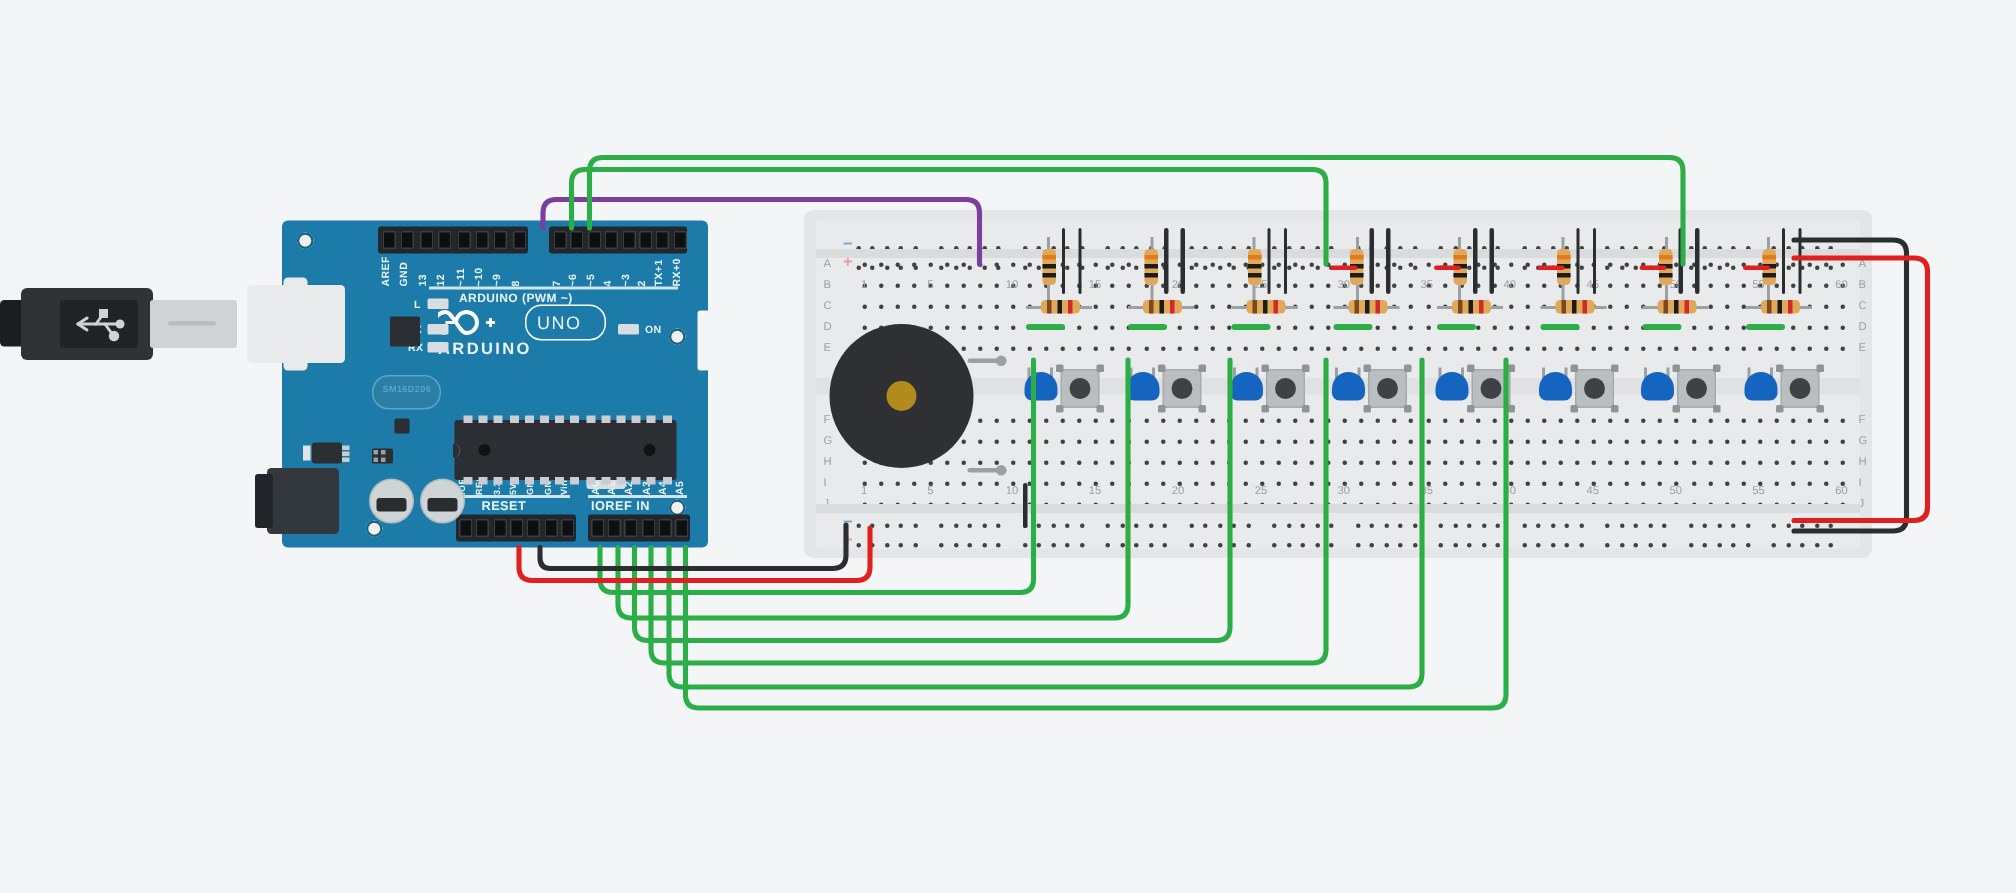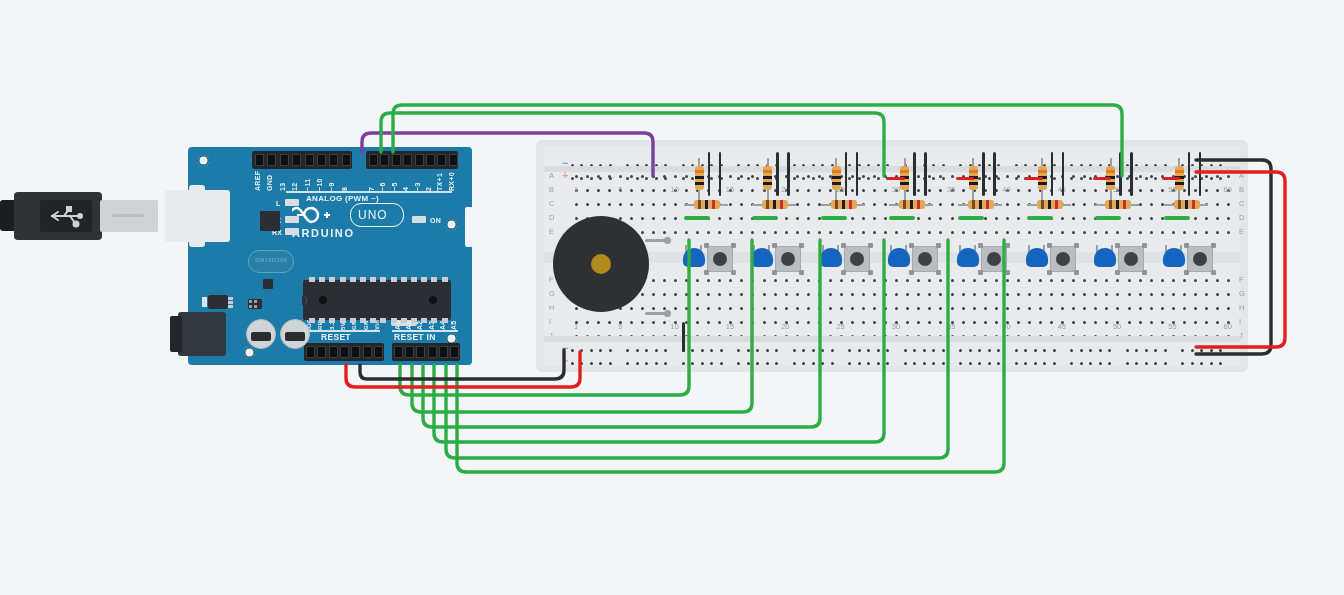--- a/index.html
+++ b/index.html
@@ -181,21 +181,21 @@
         <div class="boardtxt vtxt" style="left:180px;top:24px;height:20px;font-size:7px;">7</div>
         <div class="boardtxt vtxt" style="left:191.4px;top:24px;height:20px;font-size:7px;">~6</div>
         <div class="boardtxt vtxt" style="left:202.8px;top:24px;height:20px;font-size:7px;">~5</div>
         <div class="boardtxt vtxt" style="left:214.2px;top:24px;height:20px;font-size:7px;">4</div>
         <div class="boardtxt vtxt" style="left:225.6px;top:24px;height:20px;font-size:7px;">~3</div>
         <div class="boardtxt vtxt" style="left:237px;top:24px;height:20px;font-size:7px;">2</div>
         <div class="boardtxt vtxt" style="left:248.4px;top:24px;height:20px;font-size:7px;">TX+1</div>
         <div class="boardtxt vtxt" style="left:259.8px;top:24px;height:20px;font-size:7px;">RX+0</div>
       </div>
     <div id="digLine" style="left:98px;top:44px;width:166px;"></div>
-    <div class="boardtxt" id="digHdrTxt" style="left:118px;top:47px;font-size:8px;">ANALOG (PWM ~)</div>
+    <div class="boardtxt" id="digHdrTxt" style="left:118px;top:47px;font-size:8px;">ARDUINO (PWM ~)</div>
 
     <div id="powLabels">
         <div class="boardtxt vtxt" style="left:118px;top:159px;height:24px;font-size:6px;">IOREF</div>
         <div class="boardtxt vtxt" style="left:129.3px;top:159px;height:24px;font-size:6px;">RESET</div>
         <div class="boardtxt vtxt" style="left:140.6px;top:159px;height:24px;font-size:6px;">3.3V</div>
         <div class="boardtxt vtxt" style="left:151.9px;top:159px;height:24px;font-size:6px;">5V</div>
         <div class="boardtxt vtxt" style="left:163.2px;top:159px;height:24px;font-size:6px;">GND</div>
         <div class="boardtxt vtxt" style="left:174.5px;top:159px;height:24px;font-size:6px;">GND</div>
         <div class="boardtxt vtxt" style="left:185.8px;top:159px;height:24px;font-size:6px;">Vin</div>
       </div>
@@ -203,21 +203,21 @@
         <div class="boardtxt vtxt" style="left:206px;top:161px;height:22px;font-size:7px;">A0</div>
         <div class="boardtxt vtxt" style="left:217.2px;top:161px;height:22px;font-size:7px;">A1</div>
         <div class="boardtxt vtxt" style="left:228.4px;top:161px;height:22px;font-size:7px;">A2</div>
         <div class="boardtxt vtxt" style="left:239.6px;top:161px;height:22px;font-size:7px;">A3</div>
         <div class="boardtxt vtxt" style="left:250.8px;top:161px;height:22px;font-size:7px;">A4</div>
         <div class="boardtxt vtxt" style="left:262px;top:161px;height:22px;font-size:7px;">A5</div>
       </div>
     <div id="digLine" style="position:absolute;left:120px;top:183px;width:72px;height:1.5px;background:#cfe6ef;"></div>
     <div id="digLine" style="position:absolute;left:204px;top:183px;width:66px;height:1.5px;background:#cfe6ef;"></div>
     <div class="boardtxt" style="left:133px;top:185px;font-size:8.5px;">RESET</div>
-    <div class="boardtxt" style="left:206px;top:185px;font-size:8.5px;">RESET IN</div>
+    <div class="boardtxt" style="left:206px;top:185px;font-size:8.5px;">IOREF IN</div>
 
     <svg style="position:absolute;left:104px;top:57px;" width="46" height="22" viewBox="0 0 46 22">
       <path d="M12 11a7 7 0 1 1 7 7c-5 0-9-14-14-14a7 7 0 1 0 0 14" stroke="#fff" stroke-width="2.6" fill="none"></path>
       <line x1="5" y1="11" x2="11" y2="11" stroke="#fff" stroke-width="2"></line>
       <line x1="32" y1="11" x2="38" y2="11" stroke="#fff" stroke-width="2"></line>
       <line x1="35" y1="8" x2="35" y2="14" stroke="#fff" stroke-width="2"></line>
     </svg>
     <div class="boardtxt" style="left:104px;top:80px;font-size:11px;letter-spacing:1.6px;">ARDUINO</div>
     <div style="position:absolute;left:162px;top:56px;width:52px;height:22px;border:1.6px solid #fff;border-radius:11px;">
       <div class="boardtxt" style="left:7px;top:4px;font-size:12px;letter-spacing:1px;font-weight:normal;">UNO</div>

